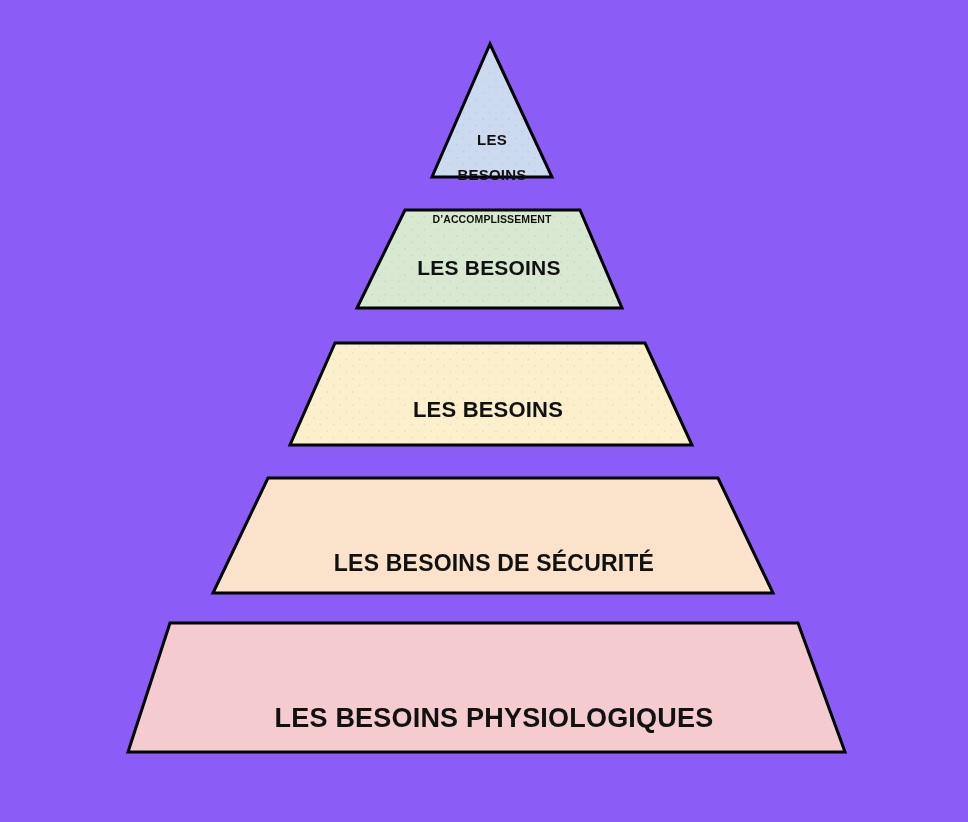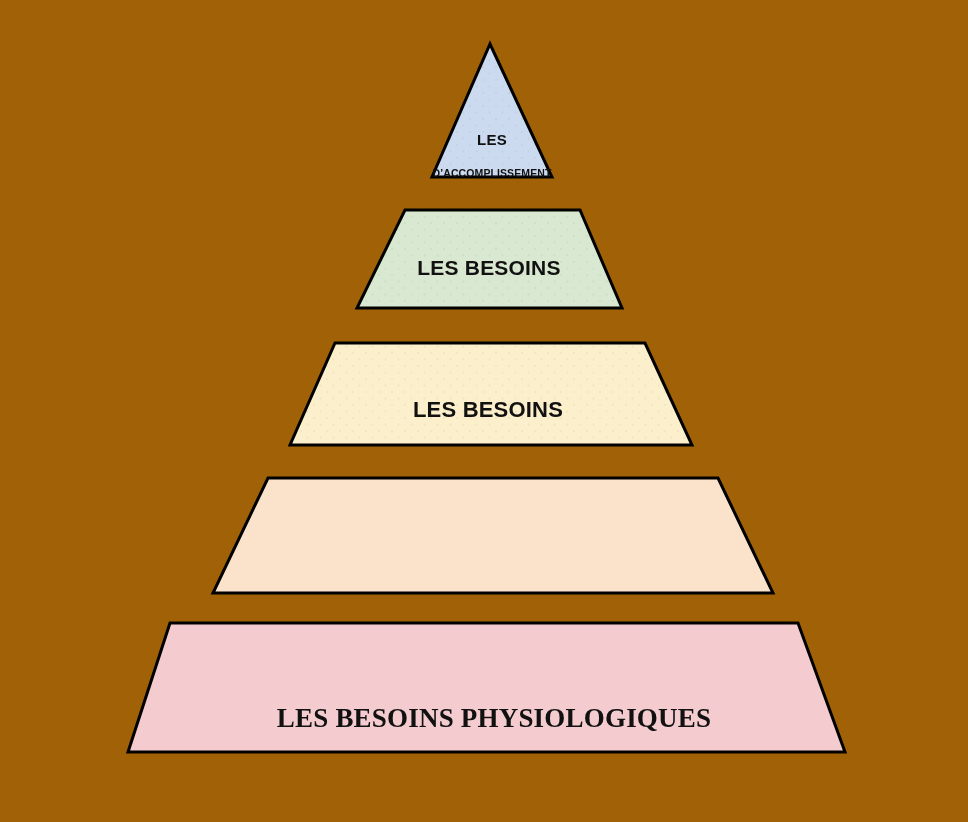--- a/index.html
+++ b/index.html
@@ -67,21 +67,21 @@
   #label-tier-1 .line-main {
     display: block;
     font-size: 15px;
     font-weight: bold;
   }
   #label-tier-1 .line-sub {
     display: block;
     font-size: 10.5px;
     font-weight: bold;
     letter-spacing: 0.1px;
-    margin-top: 1px;
+    margin-top: 13px;
   }
 
   
   #label-tier-2 {
     left: 339px;
     top: 229px;
     width: 300px;
     font-size: 21px;
     line-height: 1.25;
   }
@@ -102,27 +102,26 @@
     width: 520px;
     font-size: 23px;
   }
 
   
   #label-tier-5 {
     left: 184px;
     top: 671px;
     width: 620px;
     font-size: 27px;
-    font-family: Liberation Serif, serif;
   }
 </style>
 </head>
 <body>
 
-<div id="pyramid-diagram" style="background: #a16207;">
+<div id="pyramid-diagram" style="background: #8b5cf6;">
 
   <svg class="pyramid-svg" viewBox="0 0 968 822" xmlns="http://www.w3.org/2000/svg">
     <defs>
       <pattern id="dotTexture" x="0" y="0" width="13" height="13" patternUnits="userSpaceOnUse">
         <circle cx="2" cy="2" r="0.9" class="tier-texture"></circle>
         <circle cx="8.5" cy="8.5" r="0.9" class="tier-texture"></circle>
       </pattern>
     </defs>
 
     <g>
@@ -144,29 +143,33 @@
       <polygon id="shape-tier-4" class="tier-shape" points="268,478 718,478 773,593 213,593" fill="#FBE3CB" stroke="#000000"></polygon>
     </g>
 
     <g>
       <polygon id="shape-tier-5" class="tier-shape" points="170,623 798,623 845,752 128,752" fill="#F4CCCF" stroke="#000000"></polygon>
     </g>
   </svg>
 
   <div class="tier-label" id="label-tier-1" style="color: rgb(17, 17, 17);">
     <span class="line-main">LES</span>
+    <span class="line-main">BESOINS</span>
     <span class="line-sub">D’ACCOMPLISSEMENT</span>
   </div>
 
   <div class="tier-label" id="label-tier-2" style="color: rgb(17, 17, 17);">
     <span style="display:block">LES BESOINS</span>
   </div>
 
   <div class="tier-label" id="label-tier-3" style="color: rgb(17, 17, 17);">
     <span style="display:block">LES BESOINS</span>
   </div>
 
+  <div class="tier-label" id="label-tier-4" style="color: rgb(17, 17, 17);">
+    <span style="display:block">LES BESOINS DE SÉCURITÉ</span>
+  </div>
 
   <div class="tier-label" id="label-tier-5" style="color: rgb(17, 17, 17);">
     <span style="display:block">LES BESOINS PHYSIOLOGIQUES</span>
   </div>
 
 </div>
 
 </body></html>

